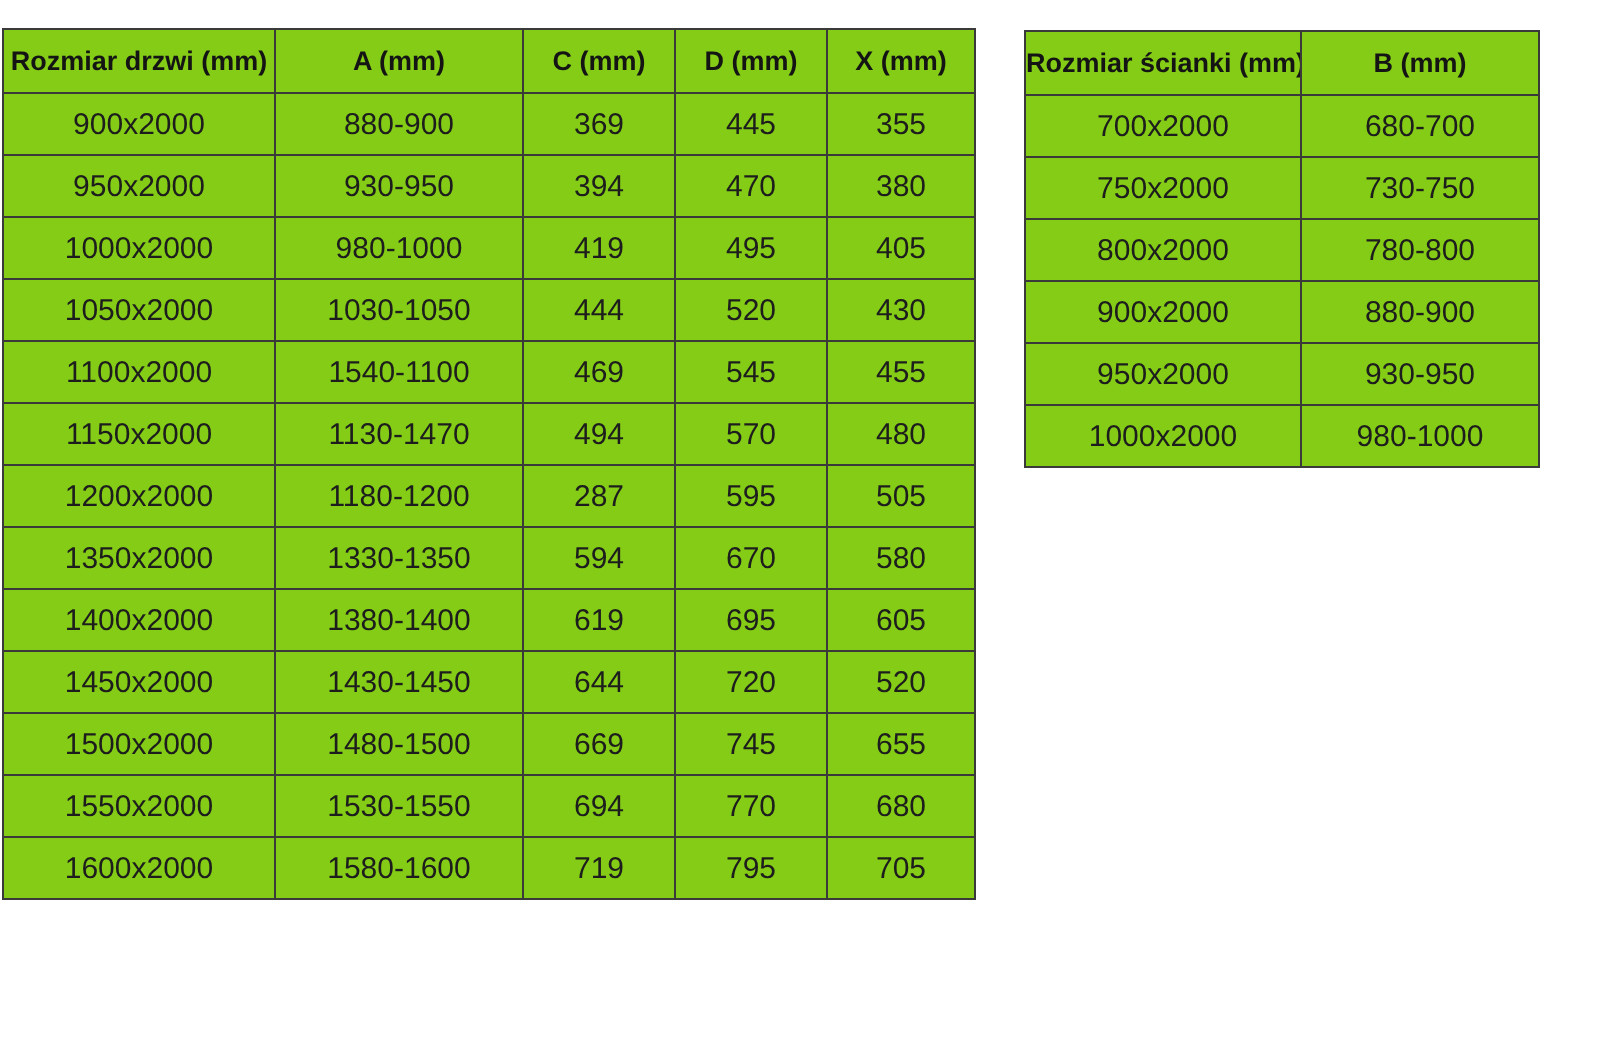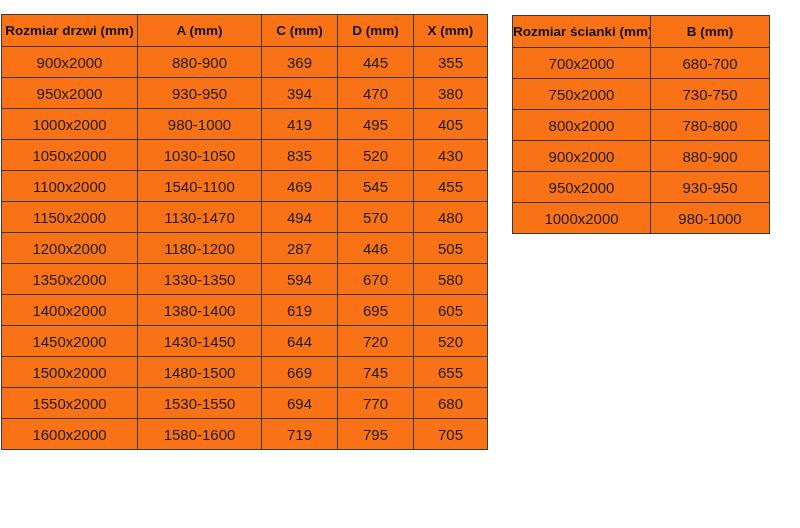--- a/index.html
+++ b/index.html
@@ -11,21 +11,21 @@
     height: 528px;
     background: #ffffff;
     font-family: "Liberation Sans", sans-serif;
     position: relative;
     overflow: hidden;
   }
   table.size-table {
     position: absolute;
     border-collapse: collapse;
     table-layout: fixed;
-    background: #f97316;
+    background: #84cc16;
   }
   table.size-table th,
   table.size-table td {
     border: 1px solid #3a3a3a;
     text-align: center;
     vertical-align: middle;
     padding: 0;
     color: #1d1d1d;
     overflow: hidden;
     white-space: nowrap;
@@ -92,21 +92,21 @@
         <tr>
           <td>1000x2000</td>
           <td>980-1000</td>
           <td>419</td>
           <td>495</td>
           <td>405</td>
         </tr>
         <tr>
           <td>1050x2000</td>
           <td>1030-1050</td>
-          <td>835</td>
+          <td>444</td>
           <td>520</td>
           <td>430</td>
         </tr>
         <tr>
           <td>1100x2000</td>
           <td>1540-1100</td>
           <td>469</td>
           <td>545</td>
           <td>455</td>
         </tr>
@@ -114,21 +114,21 @@
           <td>1150x2000</td>
           <td>1130-1470</td>
           <td>494</td>
           <td>570</td>
           <td>480</td>
         </tr>
         <tr>
           <td>1200x2000</td>
           <td>1180-1200</td>
           <td>287</td>
-          <td>446</td>
+          <td>595</td>
           <td>505</td>
         </tr>
         <tr>
           <td>1350x2000</td>
           <td>1330-1350</td>
           <td>594</td>
           <td>670</td>
           <td>580</td>
         </tr>
         <tr>

